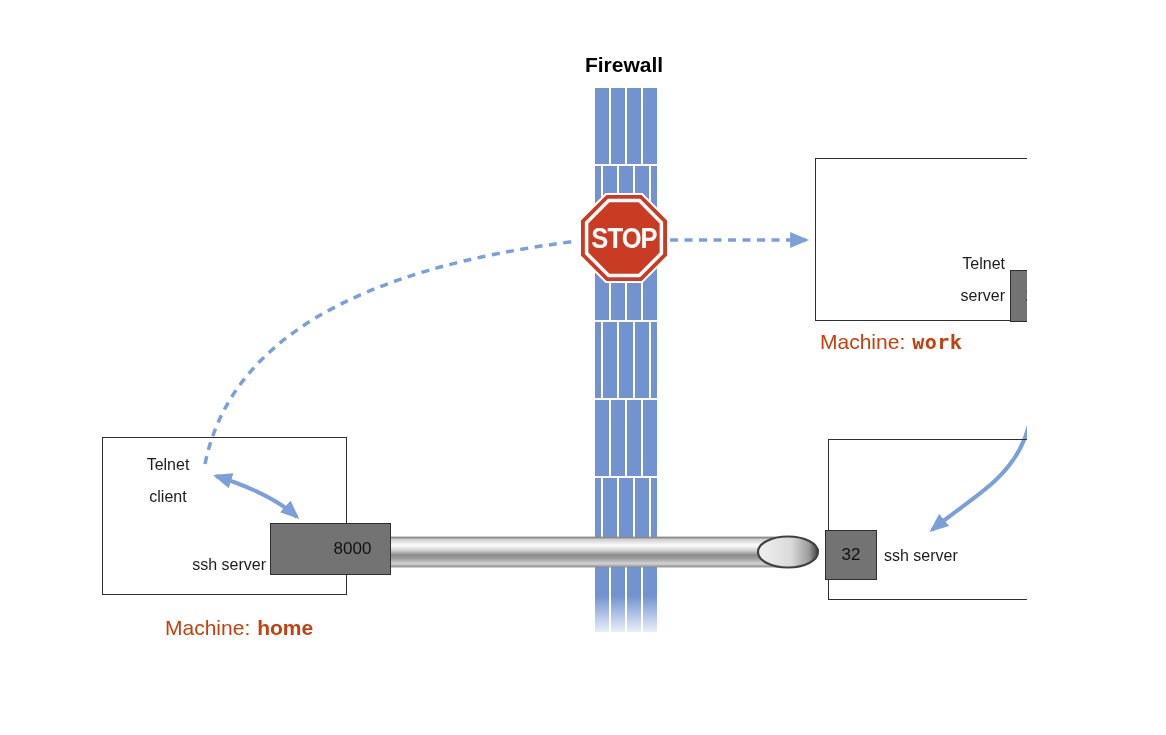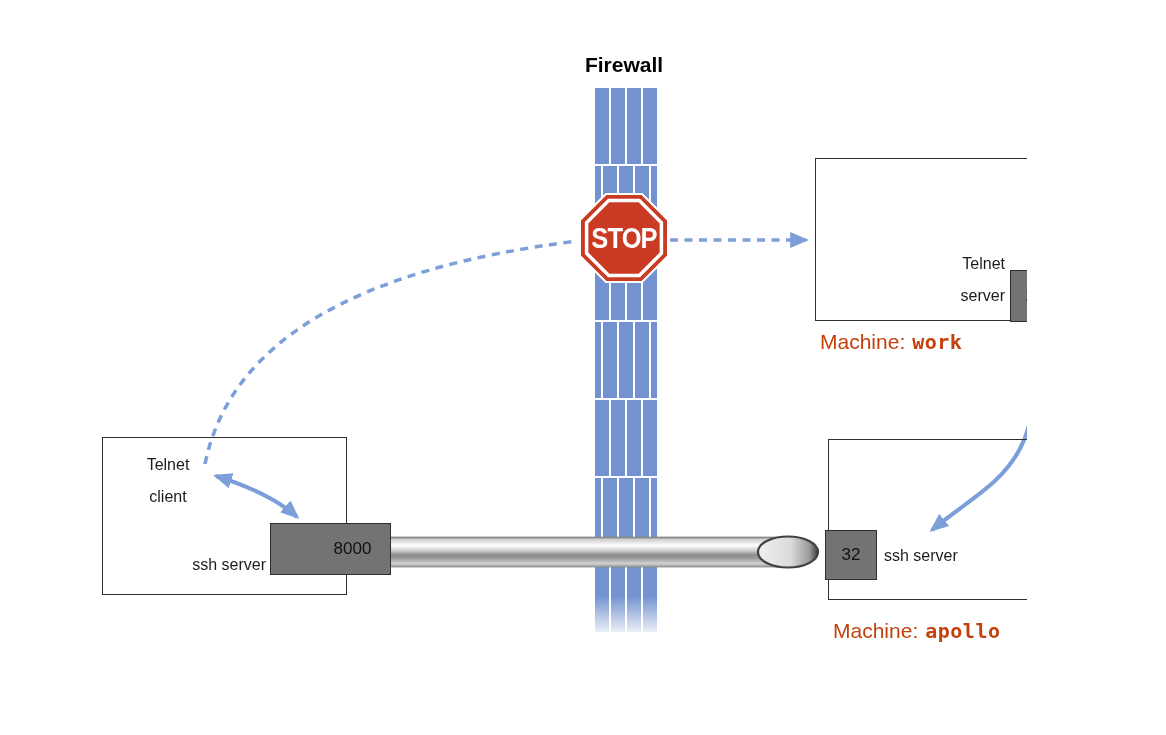--- a/index.html
+++ b/index.html
@@ -95,29 +95,29 @@
 
   <div id="firewall-label">Firewall</div>
 
   <div id="stop-label">STOP</div>
 
   <div class="box" style="left:102px;top:437px;width:243px;height:156px;"></div>
   <div class="lbl pre" style="left:113px;top:449px;width:110px;text-align:center;">Telnet
 client</div>
   <div class="lbl" style="left:150px;top:549px;width:116px;text-align:right;">ssh server</div>
   <div class="portbox" style="left:270px;top:523px;width:75px;height:50px;padding-left:44px;">8000</div>
+  <div class="caption" style="left:165px;top:616px;">
+    <span>Machine:</span><span class="mname">home</span>
+  </div>
 
   <div class="box" style="left:815px;top:158px;width:242px;height:161px;"></div>
   <div class="lbl pre" style="left:860px;top:248px;width:145px;text-align:right;">Telnet
 server</div>
   <div class="portbox" style="left:1010px;top:270px;width:48px;height:50px;">23</div>
   <div class="caption" style="left:820px;top:330px;">
     <span>Machine:</span><span class="mname mono">work</span>
   </div>
 
   <div class="box" style="left:828px;top:439px;width:242px;height:159px;"></div>
   <div class="lbl" style="left:884px;top:540px;">ssh server</div>
   <div class="portbox" style="left:825px;top:530px;width:50px;height:48px;">32</div>
-  <div class="caption" style="left:833px;top:619px;">
-    <span>Machine:</span><span class="mname mono">apollo</span>
-  </div>
 
 </div>
 
 </body></html>

